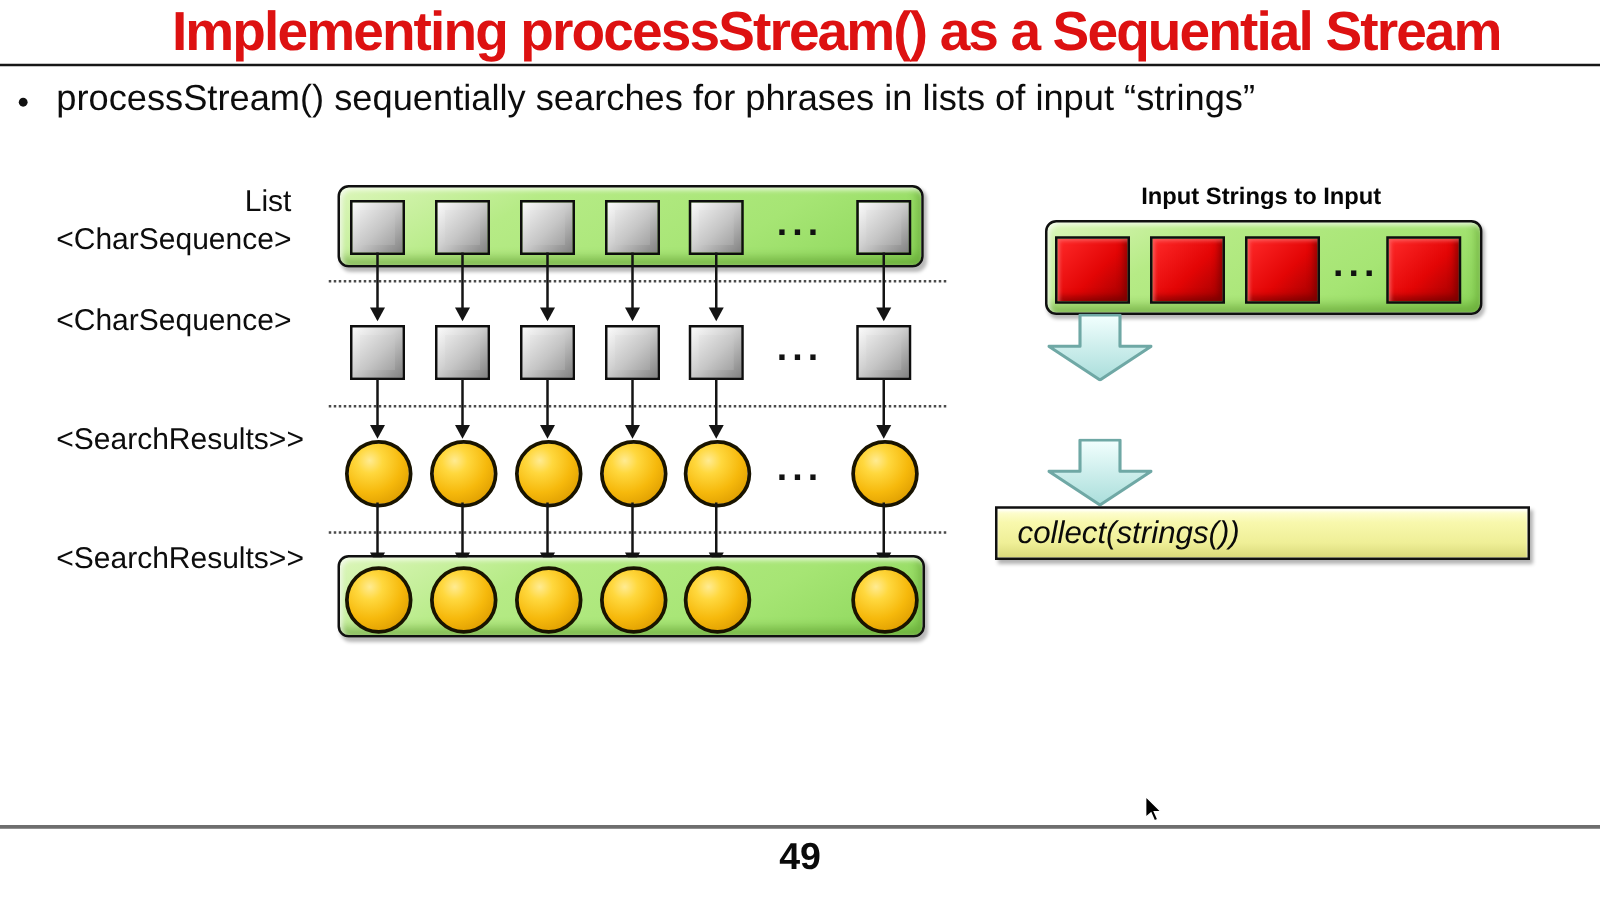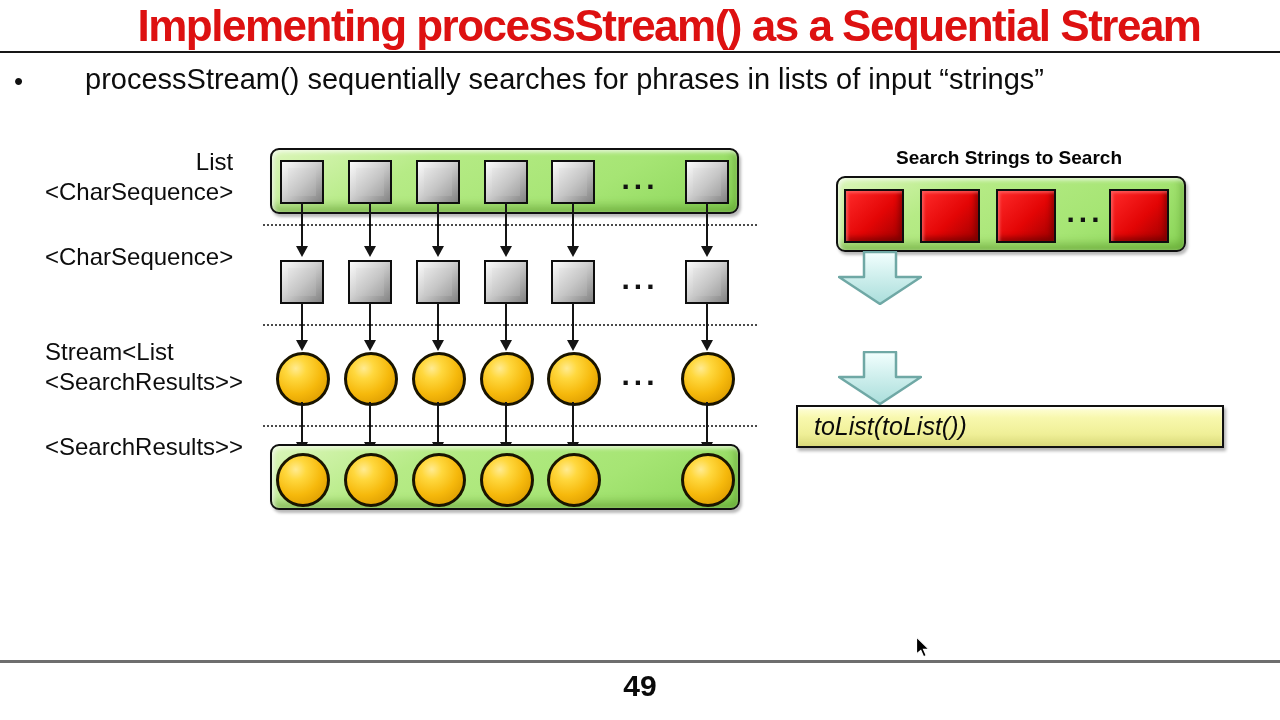--- a/index.html
+++ b/index.html
@@ -4,21 +4,21 @@
 <style>
   html,body{margin:0;padding:0;background:#ffffff;}
   .slide{position:relative;width:1280px;height:720px;background:#ffffff;overflow:hidden;
          font-family:"Liberation Sans",sans-serif;color:#111;}
 
   
   .title{position:absolute;left:0;top:1px;width:1280px;text-align:center;
          font-size:44px;font-weight:bold;letter-spacing:-1.5px;color:#dd1111;white-space:nowrap;padding-left:29px;}
   .title-rule{position:absolute;left:0;top:51px;width:1280px;height:2px;background:#161616;}
   .bullet-glyph{position:absolute;left:14px;top:66px;font-size:26px;color:#111;}
-  .bullet-text{position:absolute;left:45px;top:63px;font-size:29px;color:#0d0d0d;white-space:nowrap;margin-left:40px;}
+  .bullet-text{position:absolute;left:45px;top:63px;font-size:29px;color:#0d0d0d;white-space:nowrap;}
 
   
   .row-label{position:absolute;left:45px;font-size:24px;line-height:30px;color:#0d0d0d;white-space:nowrap;}
   .dotted{position:absolute;left:263px;width:494px;height:0;border-top:2px dotted #4a4a4a;}
 
   .gcontainer{position:absolute;border:2px solid #101010;border-radius:9px;
       background:linear-gradient(150deg,#dcf6ba 0%,#b6eb86 30%,#a6e574 68%,#8bd659 100%);
       box-shadow:inset 2px 2px 4px rgba(255,255,255,0.75), inset -3px -6px 8px rgba(70,130,25,0.45), 2px 3px 3px rgba(0,0,0,0.28);}
 
   .gray-sq{position:absolute;width:40px;height:40px;border:2px solid #0e0e0e;
@@ -66,21 +66,20 @@
   <span class="bullet-text">processStream() sequentially searches for phrases in lists of input “strings”</span>
 
   <div class="row-label" style="top:147px;text-align:right;">
     <div>List</div>
     <div>&lt;CharSequence&gt;</div>
   </div>
   <div class="row-label" style="top:242px;">
     <div>&lt;CharSequence&gt;</div>
   </div>
   <div class="row-label" style="top:337px;">
-    <div>Stream&lt;List</div>
     <div>&lt;SearchResults&gt;&gt;</div>
   </div>
   <div class="row-label" style="top:432px;">
     <div>&lt;SearchResults&gt;&gt;</div>
   </div>
 
   <div class="dotted" style="top:224px;"></div>
   <div class="dotted" style="top:324px;"></div>
   <div class="dotted" style="top:425px;"></div>
 
@@ -131,21 +130,21 @@
   <div class="varrow" style="left:706px;top:402px;height:41px;"></div>
 
   <div class="gcontainer" style="left:270px;top:444px;width:466px;height:62px;"></div>
   <div class="gold-circle" style="left:276px;top:453px;"></div>
   <div class="gold-circle" style="left:344px;top:453px;"></div>
   <div class="gold-circle" style="left:412px;top:453px;"></div>
   <div class="gold-circle" style="left:480px;top:453px;"></div>
   <div class="gold-circle" style="left:547px;top:453px;"></div>
   <div class="gold-circle" style="left:681px;top:453px;"></div>
 
-  <div class="input-heading">Search Strings to Search</div>
+  <div class="input-heading">Input Strings to Input</div>
   <div class="gcontainer" style="left:836px;top:176px;width:346px;height:72px;"></div>
   <div class="red-sq" style="left:844px;top:189px;"></div>
   <div class="red-sq" style="left:920px;top:189px;"></div>
   <div class="red-sq" style="left:996px;top:189px;"></div>
   <div class="red-sq" style="left:1109px;top:189px;"></div>
   <span class="ellipsis" style="left:1085px;top:215px;">...</span>
 
   <svg class="block-arrow" style="top:251px;" viewBox="0 0 84 54">
     <defs>
       <linearGradient id="cyanGrad1" x1="0" y1="0" x2="0" y2="1">
@@ -162,21 +161,21 @@
     <defs>
       <linearGradient id="cyanGrad2" x1="0" y1="0" x2="0" y2="1">
         <stop offset="0" stop-color="#f2fffe"></stop>
           <stop offset="0.5" stop-color="#cdeeec"></stop>
           <stop offset="1" stop-color="#aadedb"></stop>
       </linearGradient>
     </defs>
     <polygon points="26,1 58,1 58,26 83,26 42,53 1,26 26,26" fill="url(#cyanGrad2)" stroke="#6fa8a5" stroke-width="2.5" stroke-linejoin="round"></polygon>
   </svg>
 
-  <div class="ybox" style="top:405px;">toList(toList())</div>
+  <div class="ybox" style="top:405px;">collect(strings())</div>
 
   <div class="footer-rule"></div>
   <div class="page-num">49</div>
 
   <svg class="cursor" width="17" height="23" viewBox="0 0 17 23">
     <path d="M1.5,1 L1.5,18 L5.8,14.4 L8.6,20.8 L11.3,19.5 L8.5,13.3 L14,13.3 Z" fill="#000000" stroke="#ffffff" stroke-width="1.2"></path>
   </svg>
 
 </div>
 

